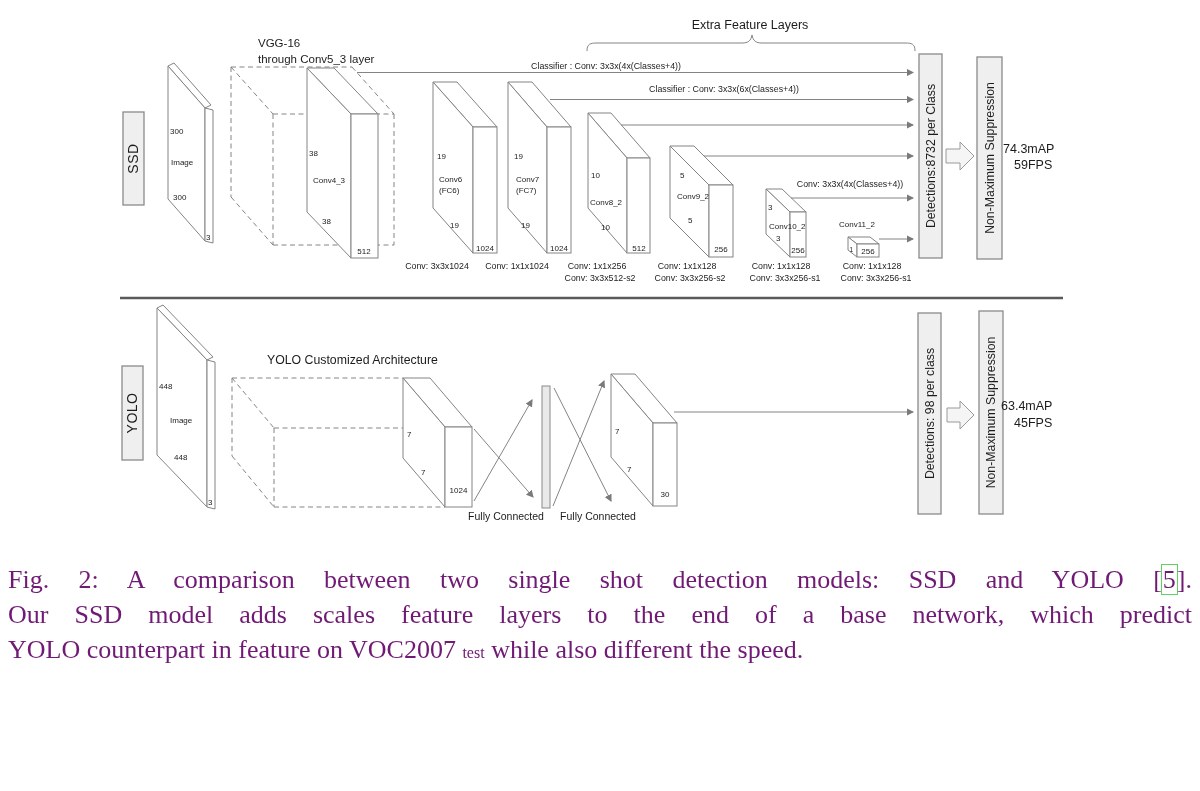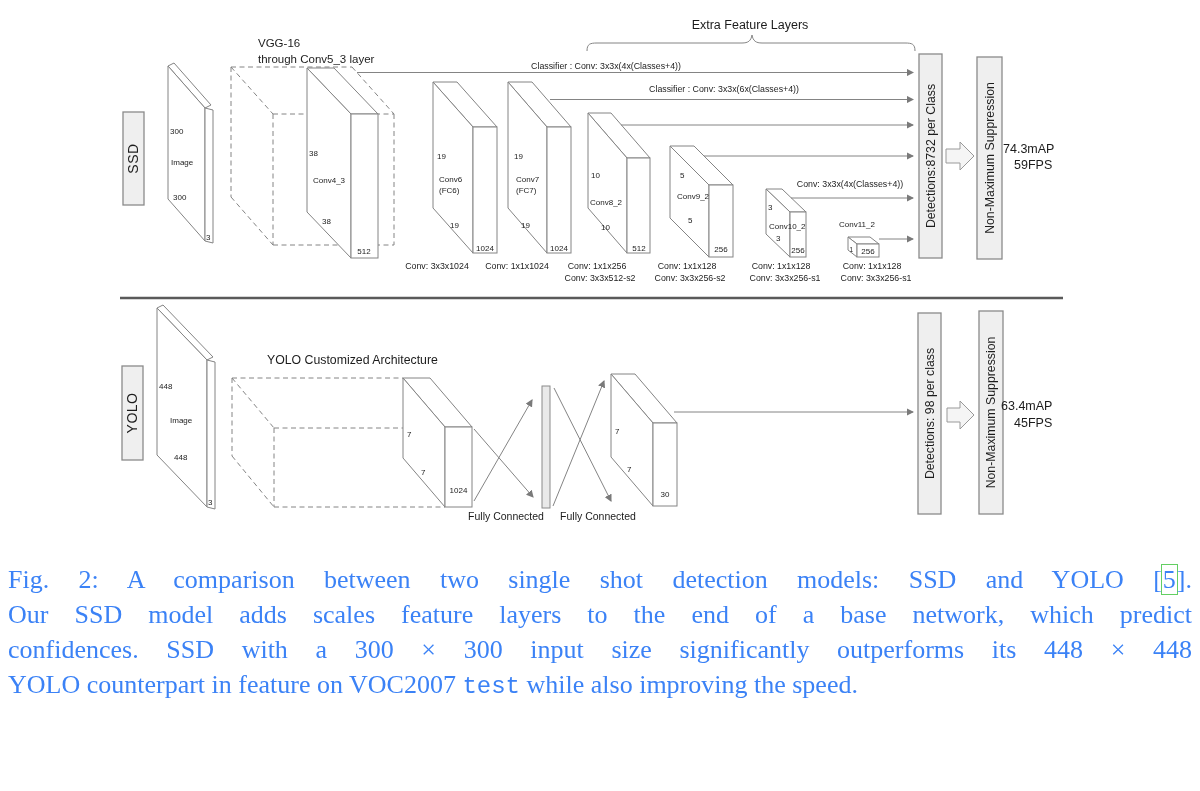--- a/index.html
+++ b/index.html
@@ -18,25 +18,25 @@
   .mid{text-anchor:middle;}
   .edge{stroke:#848484;stroke-width:1;fill:none;}
   .face{stroke:#848484;stroke-width:1;fill:#ffffff;}
   .dash{stroke:#848484;stroke-width:1;fill:none;stroke-dasharray:5 3.5;}
   .panel{fill:#efefef;stroke:#8a8a8a;stroke-width:1.3;}
   .bar{fill:#e9e9e9;stroke:#8a8a8a;stroke-width:1;}
   .blockarrow{fill:#f5f5f5;stroke:#999;stroke-width:1;}
   .divider{stroke:#5a5a5a;stroke-width:2.6;}
   
   .caption{position:absolute;left:8px;top:562px;width:1184px;
-           font-family:"Liberation Serif",serif;font-size:26px;line-height:35px;color:#3b82f6;}
+           font-family:"Liberation Serif",serif;font-size:26px;line-height:35px;color:#701a75;}
   .cap-line{height:35px;white-space:normal;}
   .just{text-align:justify;text-align-last:justify;}
   .ref{border:1px solid #63cf63;padding:0 1px;margin:0 -1px;}
-  .code{font-family:Liberation Mono, monospace;font-size:24px;}
+  .code{font-family:Liberation Serif, serif;font-size:16px;}
 </style>
 </head>
 <body>
 
 <div class="page">
 
 <svg width="1200" height="560" viewBox="0 0 1200 560">
   <defs>
     <marker id="arr" viewBox="0 0 10 10" refX="8.5" refY="5" markerWidth="7.5" markerHeight="7.5" orient="auto">
       <path d="M0,0 L10,5 L0,10 z" fill="#7a7a7a"></path>
@@ -237,17 +237,16 @@
     <text class="t12 mid" transform="translate(995,412.5) rotate(-90)">Non-Maximum Suppression</text>
 
     <text class="t125" x="1001" y="410">63.4mAP</text>
     <text class="t125" x="1014" y="427">45FPS</text>
   </g>
 </svg>
 
 <div class="caption">
   <div class="cap-line just"><span>Fig. 2: A comparison between two single shot detection models: SSD and YOLO [</span><span class="ref">5</span><span>].</span></div>
   <div class="cap-line just"><span>Our SSD model adds scales feature layers to the end of a base network, which predict</span></div>
-  <div class="cap-line just"><span>confidences. SSD with a </span><span>300 × 300</span><span> input size significantly outperforms its </span><span>448 × 448</span></div>
-  <div class="cap-line"><span>YOLO counterpart in feature on VOC2007 </span><span class="code">test</span><span> while also improving the speed.</span></div>
+  <div class="cap-line"><span>YOLO counterpart in feature on VOC2007 </span><span class="code">test</span><span> while also different the speed.</span></div>
 </div>
 
 </div>
 
 </body></html>

